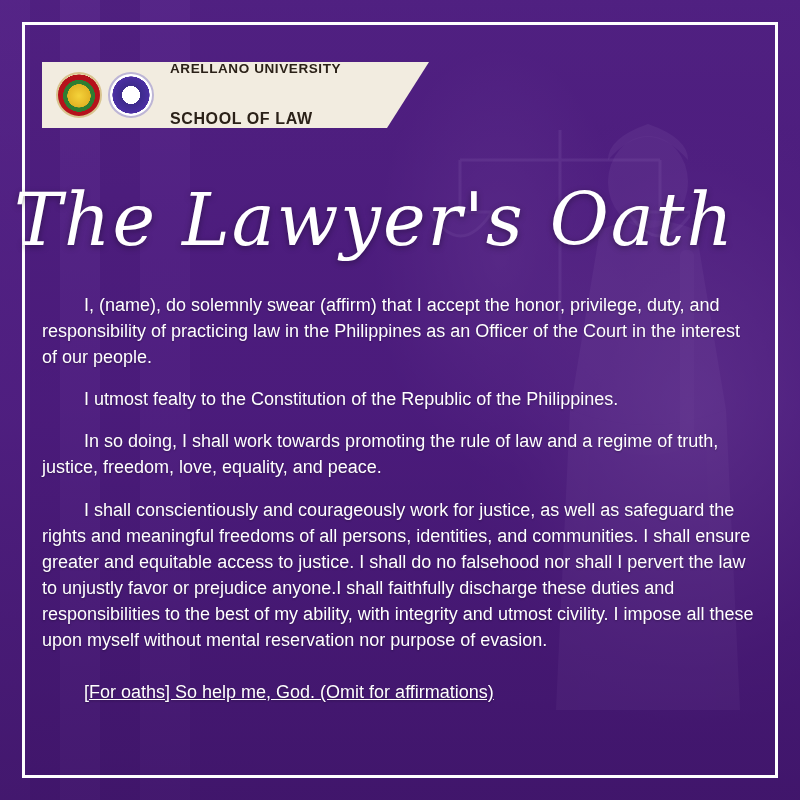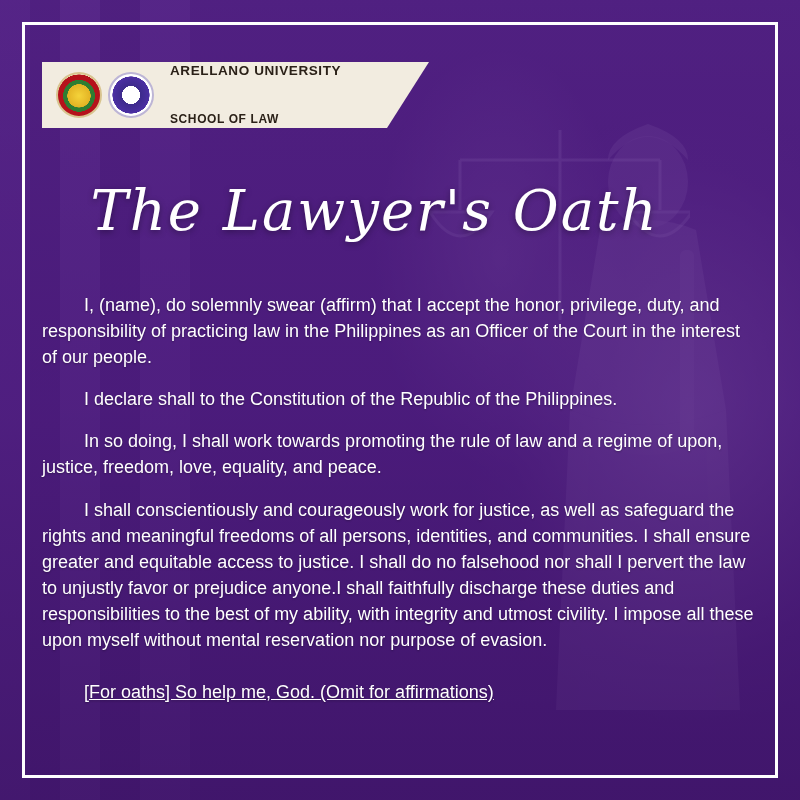--- a/index.html
+++ b/index.html
@@ -108,36 +108,36 @@
     margin-left: 10px;
     color: #2b2118;
     line-height: 1.25;
   }
   .ribbon-line1 {
     font-size: 13.5px;
     font-weight: bold;
     letter-spacing: 0.6px;
   }
   .ribbon-line2 {
-    font-size: 12px;
+    font-size: 16px;
     font-weight: bold;
     letter-spacing: 0.6px;
     margin-top: 32px;
   }
 
   
   .title {
     position: absolute;
     left: 0; top: 178px;
     width: 749px;
     text-align: center;
     color: #ffffff;
     font-family: "DejaVu Serif", serif;
     font-style: italic;
-    font-size: 56px;
+    font-size: 72px;
     letter-spacing: 2px;
     text-shadow: 0 2px 6px rgba(0,0,0,0.35);
   }
 
   
   .body-text {
     position: absolute;
     left: 42px; top: 292px;
     width: 716px;
     color: #ffffff;
@@ -196,19 +196,19 @@
     <div class="ribbon-text">
       <div class="ribbon-line1">ARELLANO UNIVERSITY</div>
       <div class="ribbon-line2">SCHOOL OF LAW</div>
     </div>
   </div>
 
   <div class="title">The Lawyer's Oath</div>
 
   <div class="body-text">
     <p class="para">I, (name), do solemnly swear (affirm) that I accept the honor, privilege, duty, and responsibility of practicing law in the Philippines as an Officer of the Court in the interest of our people.</p>
-    <p class="para">I declare shall to the Constitution of the Republic of the Philippines.</p>
-    <p class="para">In so doing, I shall work towards promoting the rule of law and a regime of upon, justice, freedom, love, equality, and peace.</p>
+    <p class="para">I utmost fealty to the Constitution of the Republic of the Philippines.</p>
+    <p class="para">In so doing, I shall work towards promoting the rule of law and a regime of truth, justice, freedom, love, equality, and peace.</p>
     <p class="para">I shall conscientiously and courageously work for justice, as well as safeguard the rights and meaningful freedoms of all persons, identities, and communities. I shall ensure greater and equitable access to justice. I shall do no falsehood nor shall I pervert the law to unjustly favor or prejudice anyone.I shall faithfully discharge these duties and responsibilities to the best of my ability, with integrity and utmost civility. I impose all these upon myself without mental reservation nor purpose of evasion.</p>
     <p class="para closing">[For oaths] So help me, God. (Omit for affirmations)</p>
   </div>
 
 </div>
 
 </body></html>

